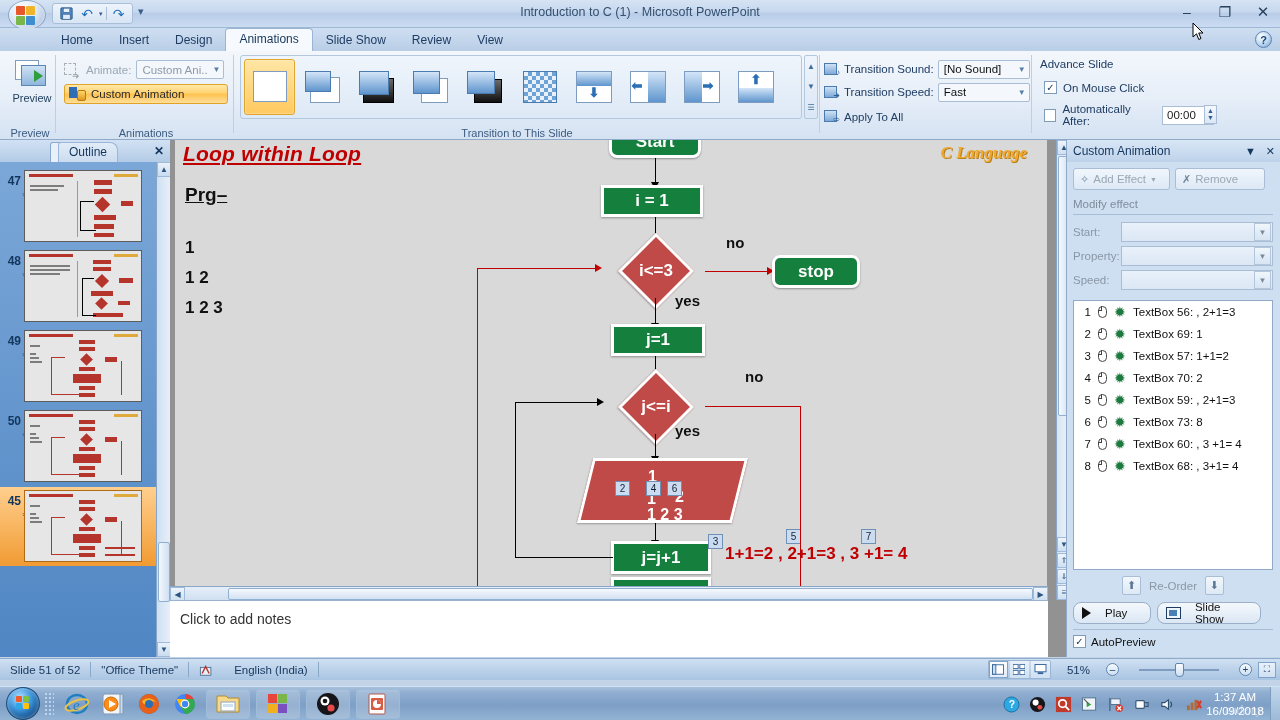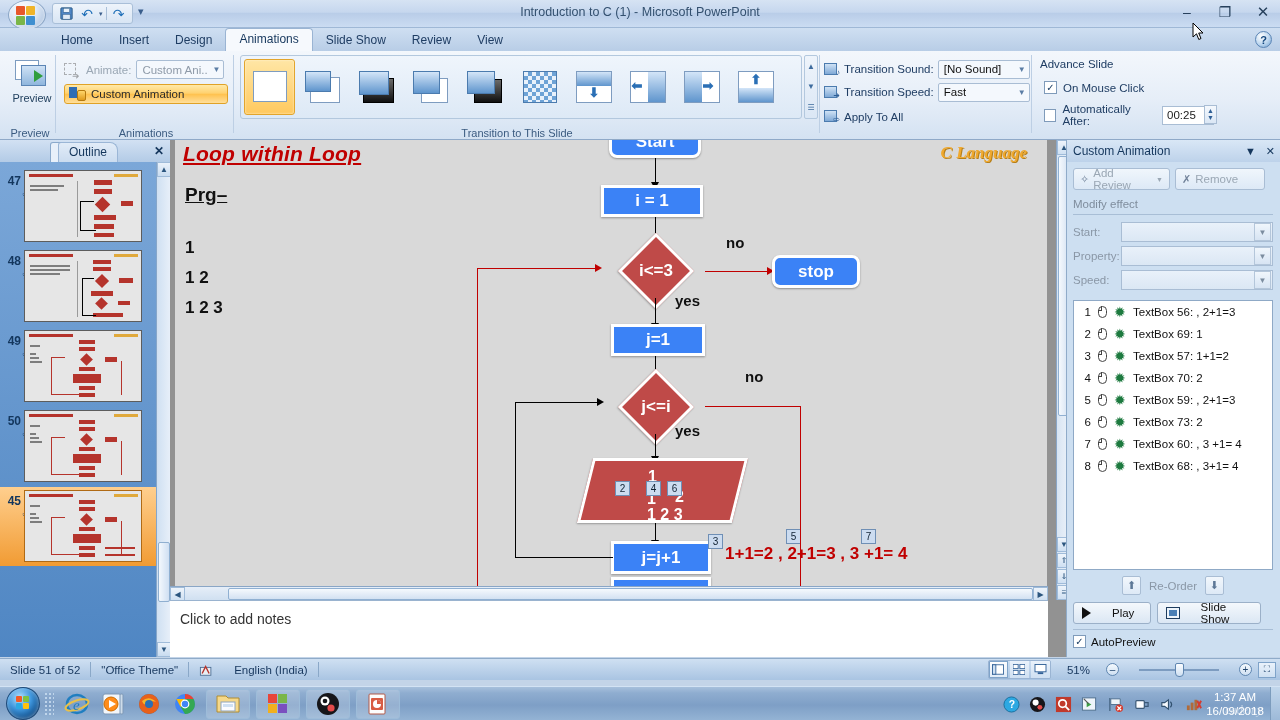--- a/index.html
+++ b/index.html
@@ -243,21 +243,21 @@
   }
   .s-title { position:absolute; left:8px; top:2px; font-size:21px; font-weight:bold; font-style:italic;
              color:#c00000; text-decoration:underline; letter-spacing:.2px; }
   .s-prg { position:absolute; left:10px; top:44px; font-size:19px; font-weight:bold; color:#111; }
   .s-prg u { text-decoration:underline; }
   .s-out { position:absolute; left:10px; font-size:17px; font-weight:bold; color:#111; }
   .brand { position:absolute; right:20px; top:3px; font-size:17px; font-weight:bold; font-style:italic;
            color:#f0a92e; font-family:"Liberation Serif", serif; text-shadow:1px 1px 0 #b77f18; }
 
   .node {
-    position:absolute; background:#3b82f6; color:#fff; font-weight:bold;
+    position:absolute; background:#15803d; color:#fff; font-weight:bold;
     border:3px solid #fff; box-shadow:0 1px 2px rgba(0,0,0,.35);
     display:flex; align-items:center; justify-content:center; font-size:17px;
   }
   .node.round { border-radius:8px; }
   .dia-wrap { position:absolute; }
   .dia {
     width:100%; height:100%;
     background:#bf4a48; border:3px solid #fff;
     transform:rotate(45deg); box-shadow:0 1px 2px rgba(0,0,0,.3);
   }
@@ -345,23 +345,23 @@
   .li-star { width:14px; height:14px; position:relative; color:#1d7a3f; font-size:14px; line-height:14px; }
 
   .tp-reorder { position:absolute; left:6px; top:436px; width:200px;
                 display:flex; align-items:center; justify-content:center; gap:8px; }
   .ro-btn { width:19px; height:19px; border:1px solid #a9bdd4; border-radius:2px;
             background:linear-gradient(to bottom,#f2f7fc,#dde9f6);
             display:flex; align-items:center; justify-content:center; font-size:11px; color:#5d7897; }
   .ro-lbl { font-size:11.5px; color:#8a97a6; }
 
   .tp-actions { position:absolute; left:6px; top:462px; display:flex; gap:6px; }
-  .act-btn { height:22px; border:1px solid #9bb0c8; border-radius:3px;
+  .act-btn { height:22px; border:1px solid #9bb0c8; border-radius:8px;
              background:linear-gradient(to bottom,#f4f8fc,#dbe7f4);
-             display:flex; align-items:center; gap:21px; padding:0 8px; font-size:11.5px; color:#111; }
+             display:flex; align-items:center; gap:14px; padding:0 8px; font-size:11.5px; color:#111; }
   .tri-play { width:0;height:0;border-left:9px solid #111;border-top:6px solid transparent;border-bottom:6px solid transparent;}
   .ss-icon { width:15px; height:12px; border:1.3px solid #1d3c5e; background:#eef5fb; position:relative; }
   .ss-icon:after { content:""; position:absolute; left:2px; top:2px; width:8px; height:6px; background:#4a7fb5; }
 
   .tp-divline { position:absolute; left:6px; top:489px; width:200px; height:1px; background:#a8bed6; }
   .tp-auto { position:absolute; left:6px; top:495px; display:flex; align-items:center; gap:5px; font-size:11.5px; color:#111; }
 
   
   .statusbar { position:absolute; left:0; top:658px; width:1280px; height:22px;
                background:linear-gradient(to bottom,#cfe0f2,#a9c4e2); border-top:1px solid #8fabc9;
@@ -615,21 +615,21 @@
     <div class="rgroup g-adv">
       <div class="adv-title">Advance Slide</div>
       <div class="chk-row" style="top:30px;">
         <div class="chkbox">✓</div>
         <div class="topt-lbl">On Mouse Click</div>
       </div>
       <div class="chk-row" style="top:52px;">
         <div class="chkbox"></div>
         <div class="topt-lbl">Automatically After:</div>
         <div style="position:relative;">
-          <div class="time-box">00:25</div>
+          <div class="time-box">00:00</div>
           <div class="spin">
             <div>▲</div>
             <div>▼</div>
           </div>
         </div>
       </div>
     </div>
   </div>
 
   <div class="leftpanel">
@@ -883,21 +883,21 @@
       <div class="tp-title">Custom Animation</div>
       <div class="tp-head-btns">
         <div class="tp-hb">▼</div>
         <div class="tp-hb">✕</div>
       </div>
     </div>
 
     <div class="tp-btnrow">
       <div class="tp-btn" style="width:97px;">
         <span class="tp-star">✧</span>
-        <span>Add Review</span>
+        <span>Add Effect</span>
         <span style="font-size:7px;">▼</span>
       </div>
       <div class="tp-btn" style="width:90px;">
         <span class="tp-star">✗</span>
         <span>Remove</span>
       </div>
     </div>
 
     <div class="tp-sub">Modify effect</div>
     <div class="tp-subline"></div>
@@ -967,21 +967,21 @@
         <span class="li-star">✹</span>
         <span>TextBox 59: , 2+1=3</span>
       </div>
       <div class="tp-li">
         <span class="li-num">6</span>
         <span class="li-mouse">
             <span class="mo"></span>
             <span class="mo-l"></span>
           </span>
         <span class="li-star">✹</span>
-        <span>TextBox 73: 2</span>
+        <span>TextBox 73: 8</span>
       </div>
       <div class="tp-li">
         <span class="li-num">7</span>
         <span class="li-mouse">
             <span class="mo"></span>
             <span class="mo-l"></span>
           </span>
         <span class="li-star">✹</span>
         <span>TextBox 60: , 3 +1= 4</span>
       </div>

